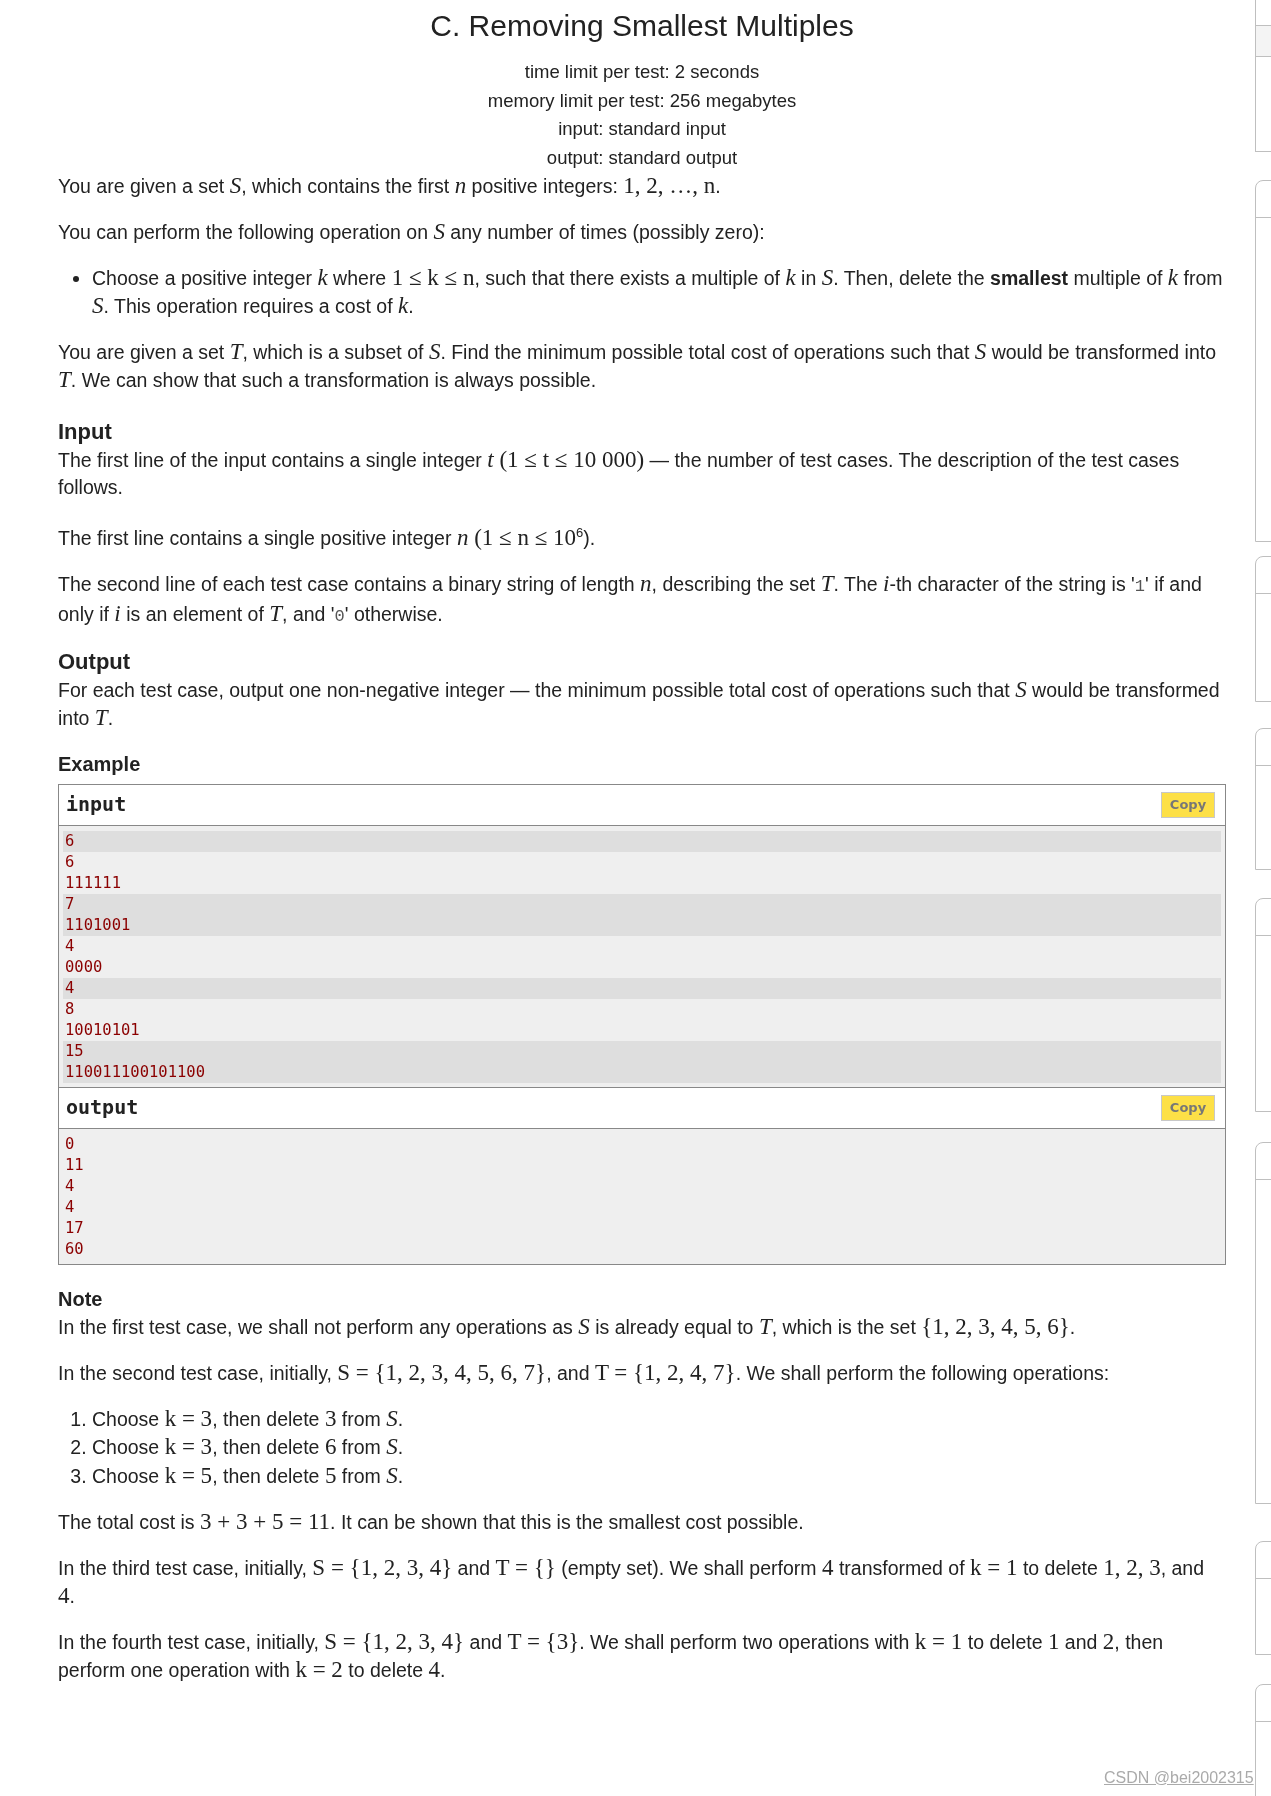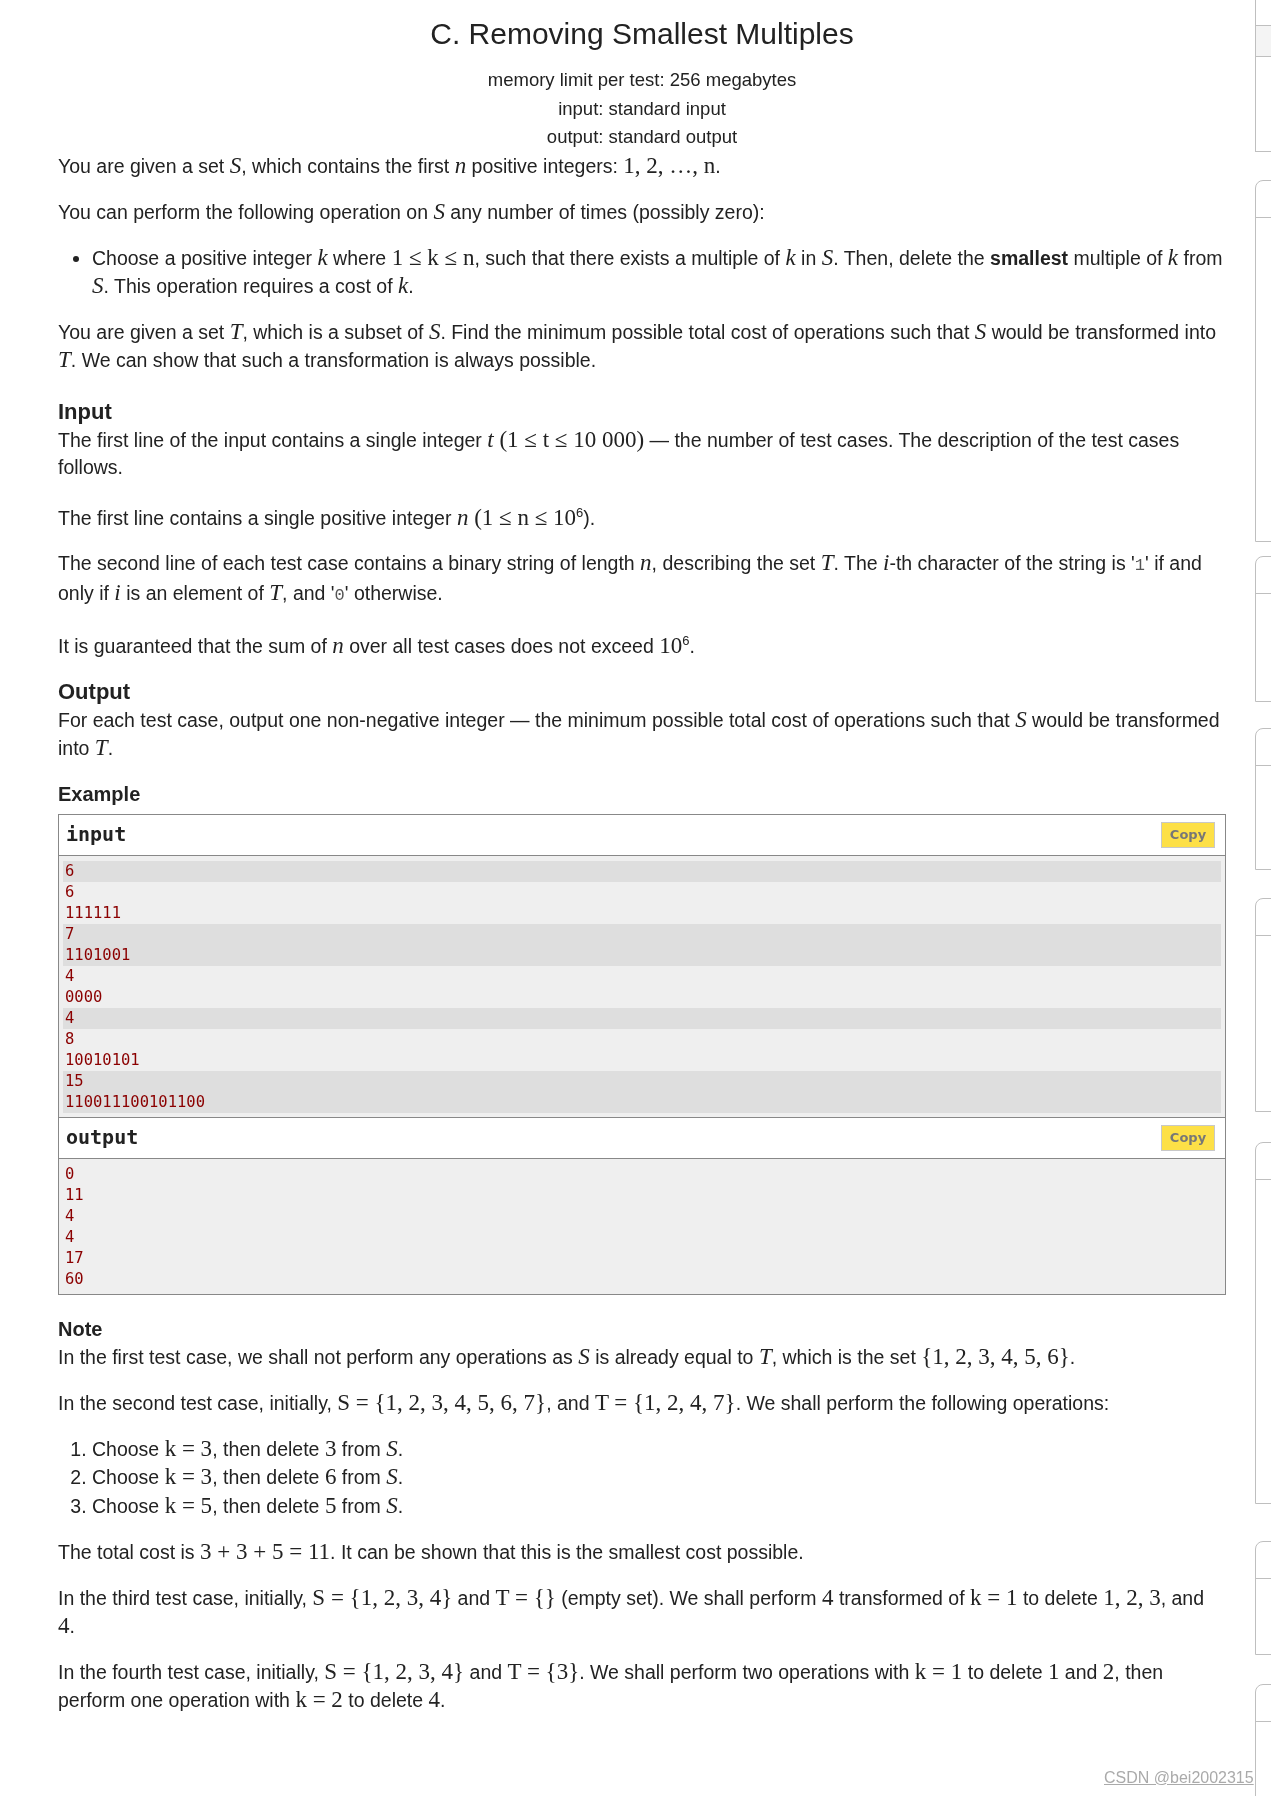--- a/index.html
+++ b/index.html
@@ -7,21 +7,21 @@
     width: 1271px; height: 1796px; overflow: hidden; position: relative;
     font-family: "Liberation Sans", sans-serif; color: #222222;
   }
   .problem {
     position: absolute; left: 58px; top: 0; width: 1168px;
     font-size: 19.5px; line-height: 27px;
   }
   .math { font-family: "Liberation Serif", serif; font-style: italic; font-size: 23px; }
   .num { font-family: "Liberation Serif", serif; font-size: 23px; }
   .title {
-    text-align: center; font-size: 30px; line-height: 36px; margin-top: 16px; margin-bottom: 14px;
+    text-align: center; font-size: 30px; line-height: 36px; margin-top: 8px; margin-bottom: 14px;
   }
   .limit { text-align: center; font-size: 18.5px; line-height: 28.5px; }
   p { margin: 0 0 18px 0; }
   .legend { }
   .section-title { font-weight: bold; font-size: 22px; line-height: 28px; margin-top: 24px; }
   ul.bullets { margin: 0 0 18px 0; padding-left: 34px; }
   ul.bullets li { margin: 0; }
   ol.steps { margin: 0 0 18px 0; padding-left: 34px; }
   ol.steps li { line-height: 28.5px; }
   .mono-inline { font-family: "Liberation Mono", monospace; font-size: 17px; color: #555; }
@@ -58,38 +58,38 @@
     position: absolute; left: 1104px; top: 1769px; font-size: 16px; color: #aaaaaa;
     font-family: "Liberation Sans", sans-serif;
     text-decoration: underline;
   }
 </style>
 </head>
 <body>
 
 <div class="problem">
   <div class="title">C. Removing Smallest Multiples</div>
+  <div class="limit">time limit per test: 2 seconds</div>
   <div class="limit">memory limit per test: 256 megabytes</div>
   <div class="limit">input: standard input</div>
   <div class="limit">output: standard output</div>
 
   <div class="legend">
     <p><span>You are given a set </span><span class="math">S</span><span>, which contains the first </span><span class="math">n</span><span> positive integers: </span><span class="num">1, 2, …, n</span><span>.</span></p>
     <p><span>You can perform the following operation on </span><span class="math">S</span><span> any number of times (possibly zero):</span></p>
     <ul class="bullets">
       <li><span>Choose a positive integer </span><span class="math">k</span><span> where </span><span class="num">1 ≤ k ≤ n</span><span>, such that there exists a multiple of </span><span class="math">k</span><span> in </span><span class="math">S</span><span>. Then, delete the </span><b>smallest</b><span> multiple of </span><span class="math">k</span><span> from </span><span class="math">S</span><span>. This operation requires a cost of </span><span class="math">k</span><span>.</span></li>
     </ul>
     <p><span>You are given a set </span><span class="math">T</span><span>, which is a subset of </span><span class="math">S</span><span>. Find the minimum possible total cost of operations such that </span><span class="math">S</span><span> would be transformed into </span><span class="math">T</span><span>. We can show that such a transformation is always possible.</span></p>
   </div>
 
   <div class="section-title">Input</div>
   <p><span>The first line of the input contains a single integer </span><span class="math">t</span><span class="num"> (1 ≤ t ≤ 10 000)</span><span> — the number of test cases. The description of the test cases follows.</span></p>
   <p><span>The first line contains a single positive integer </span><span class="math">n</span><span class="num"> (1 ≤ n ≤ 10</span><sup style="font-size:13px;">6</sup><span>).</span></p>
   <p><span>The second line of each test case contains a binary string of length </span><span class="math">n</span><span>, describing the set </span><span class="math">T</span><span>. The </span><span class="math">i</span><span>-th character of the string is '</span><span class="mono-inline">1</span><span>' if and only if </span><span class="math">i</span><span> is an element of </span><span class="math">T</span><span>, and '</span><span class="mono-inline">0</span><span>' otherwise.</span></p>
-  <p><span>It is guaranteed that the sum of </span><span class="math">n</span><span> over all test cases does not exceed </span><span class="num">10</span><sup style="font-size:13px;">6</sup><span>.</span></p>
 
   <div class="section-title" style="margin-top:6px;">Output</div>
   <p><span>For each test case, output one non-negative integer — the minimum possible total cost of operations such that </span><span class="math">S</span><span> would be transformed into </span><span class="math">T</span><span>.</span></p>
 
   <div class="section-title" style="margin-top:4px;font-size:20px;">Example</div>
 
   <div class="sample">
     <div class="sample-head">
       <span class="label">input</span>
       <div class="copy-btn">Copy</div>

